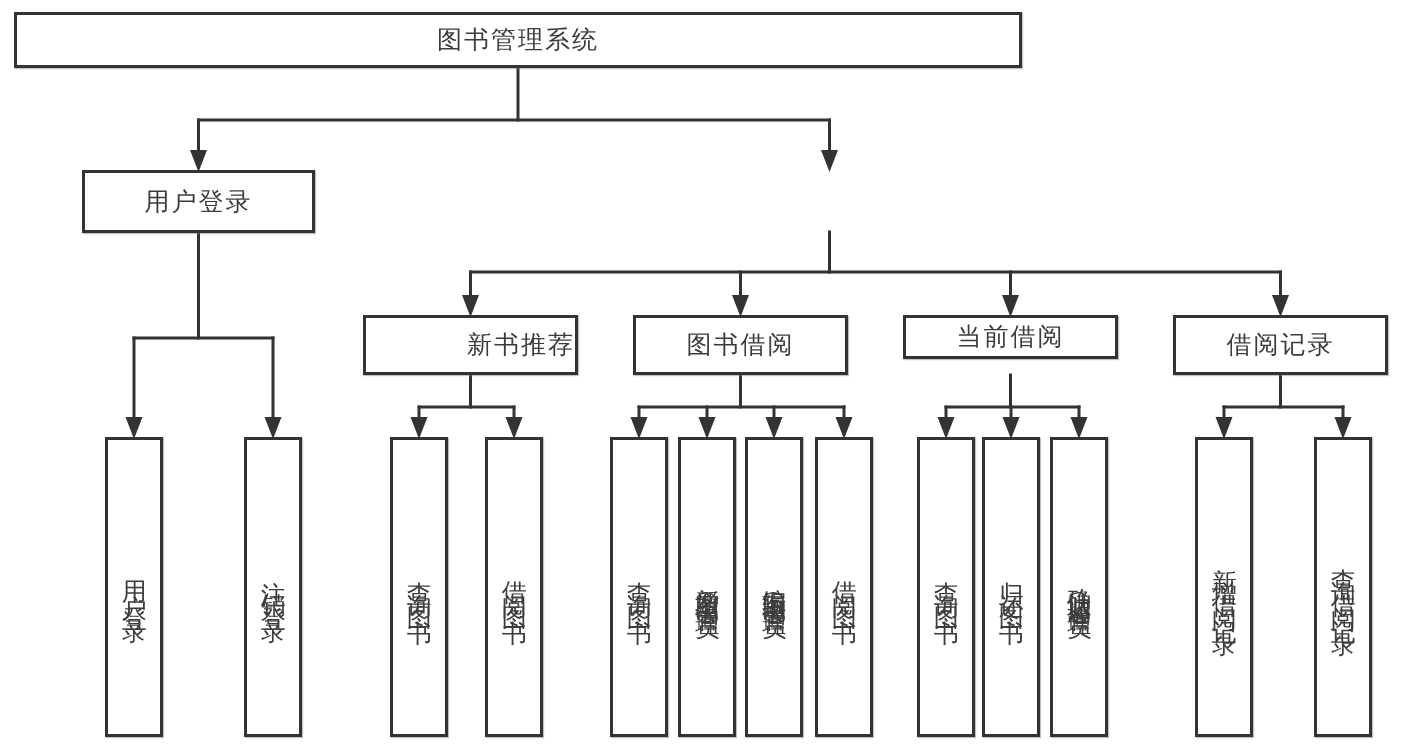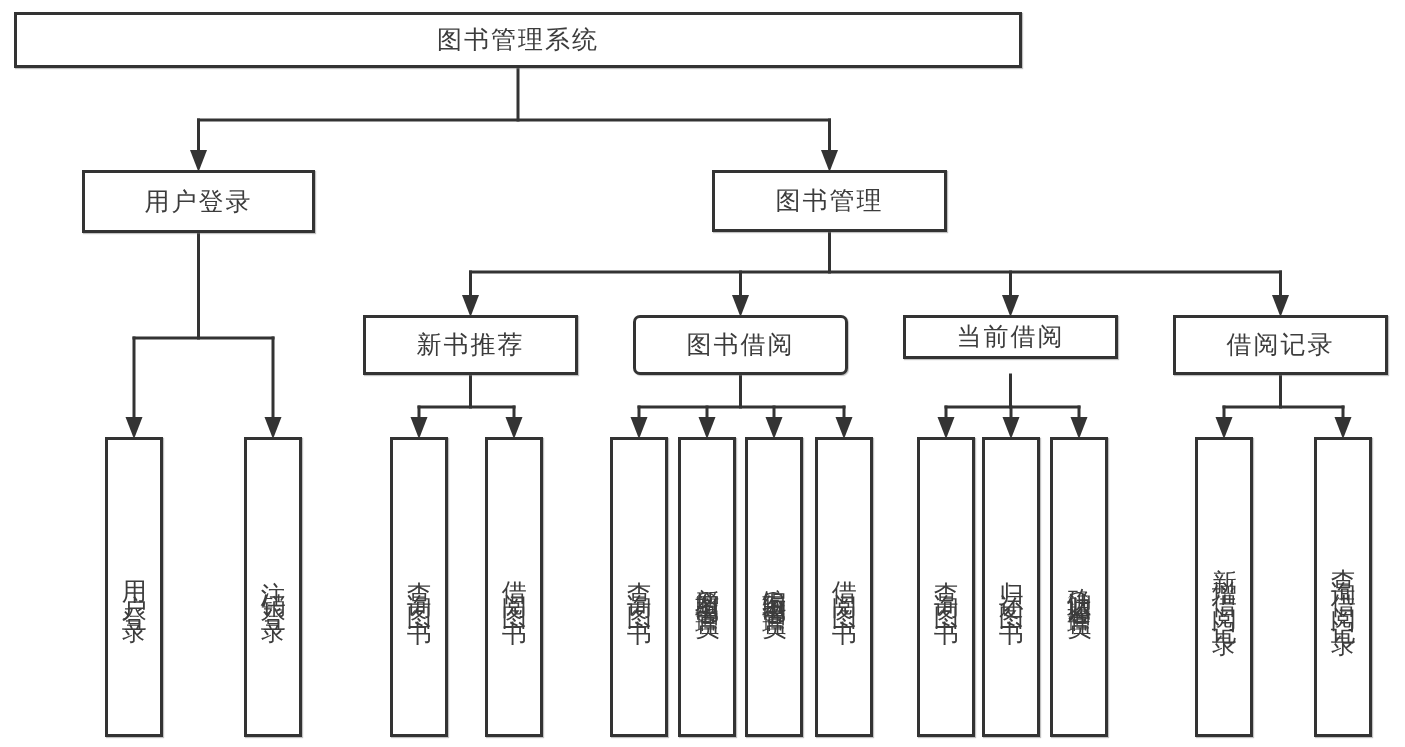--- a/index.html
+++ b/index.html
@@ -119,27 +119,24 @@
       <line x1="1343" y1="407" x2="1343" y2="419" stroke="#333333" stroke-width="3" stroke-linecap="square"></line>
       <polygon points="1334.5,417 1351.5,417 1343,439" fill="#333333"></polygon>
     </svg>
 
 <div class="node horiz" style="left: 14px; top: 12px; width: 1008px; height: 56px; border-color: rgb(51, 51, 51); background: rgb(255, 255, 255);">
       <span class="node-label" style="color: rgb(60, 60, 60);">图书管理系统</span>
     </div>
     <div class="node horiz" style="left: 82px; top: 170px; width: 233px; height: 63px; border-color: rgb(51, 51, 51); background: rgb(255, 255, 255);">
       <span class="node-label" style="color: rgb(60, 60, 60);">用户登录</span>
     </div>
-    <div class="node horiz" style="left: 712px; top: 170px; width: 235px; height: 62px; border-color: rgb(51, 51, 51); background: rgb(255, 255, 255);">
-      <span class="node-label" style="color: rgb(60, 60, 60);">图书管理</span>
-    </div>
-    <div class="node horiz" style="left: 363px; top: 315px; width: 215px; height: 60px; border-color: rgb(51, 51, 51); background: rgb(255, 255, 255);">
+    <div class="node horiz" style="left: 363px; top: 315px; width: 215px; height: 60px; border-color: rgb(51, 51, 51); background: rgb(255, 255, 255); justify-content: flex-end;">
       <span class="node-label" style="color: rgb(60, 60, 60);">新书推荐</span>
     </div>
-    <div class="node horiz" style="left: 633px; top: 315px; width: 215px; height: 60px; border-color: rgb(51, 51, 51); background: rgb(255, 255, 255); border-radius: 7px;">
+    <div class="node horiz" style="left: 633px; top: 315px; width: 215px; height: 60px; border-color: rgb(51, 51, 51); background: rgb(255, 255, 255);">
       <span class="node-label" style="color: rgb(60, 60, 60);">图书借阅</span>
     </div>
     <div class="node horiz" style="left: 903px; top: 315px; width: 215px; height: 44px; border-color: rgb(51, 51, 51); background: rgb(255, 255, 255);">
       <span class="node-label" style="color: rgb(60, 60, 60);">当前借阅</span>
     </div>
     <div class="node horiz" style="left: 1173px; top: 315px; width: 215px; height: 60px; border-color: rgb(51, 51, 51); background: rgb(255, 255, 255);">
       <span class="node-label" style="color: rgb(60, 60, 60);">借阅记录</span>
     </div>
     <div class="node vert" style="left: 105px; top: 437px; width: 58px; height: 300px; border-color: rgb(51, 51, 51); background: rgb(255, 255, 255);">
       <span class="node-label" style="color: rgb(60, 60, 60);">用户登录</span>

